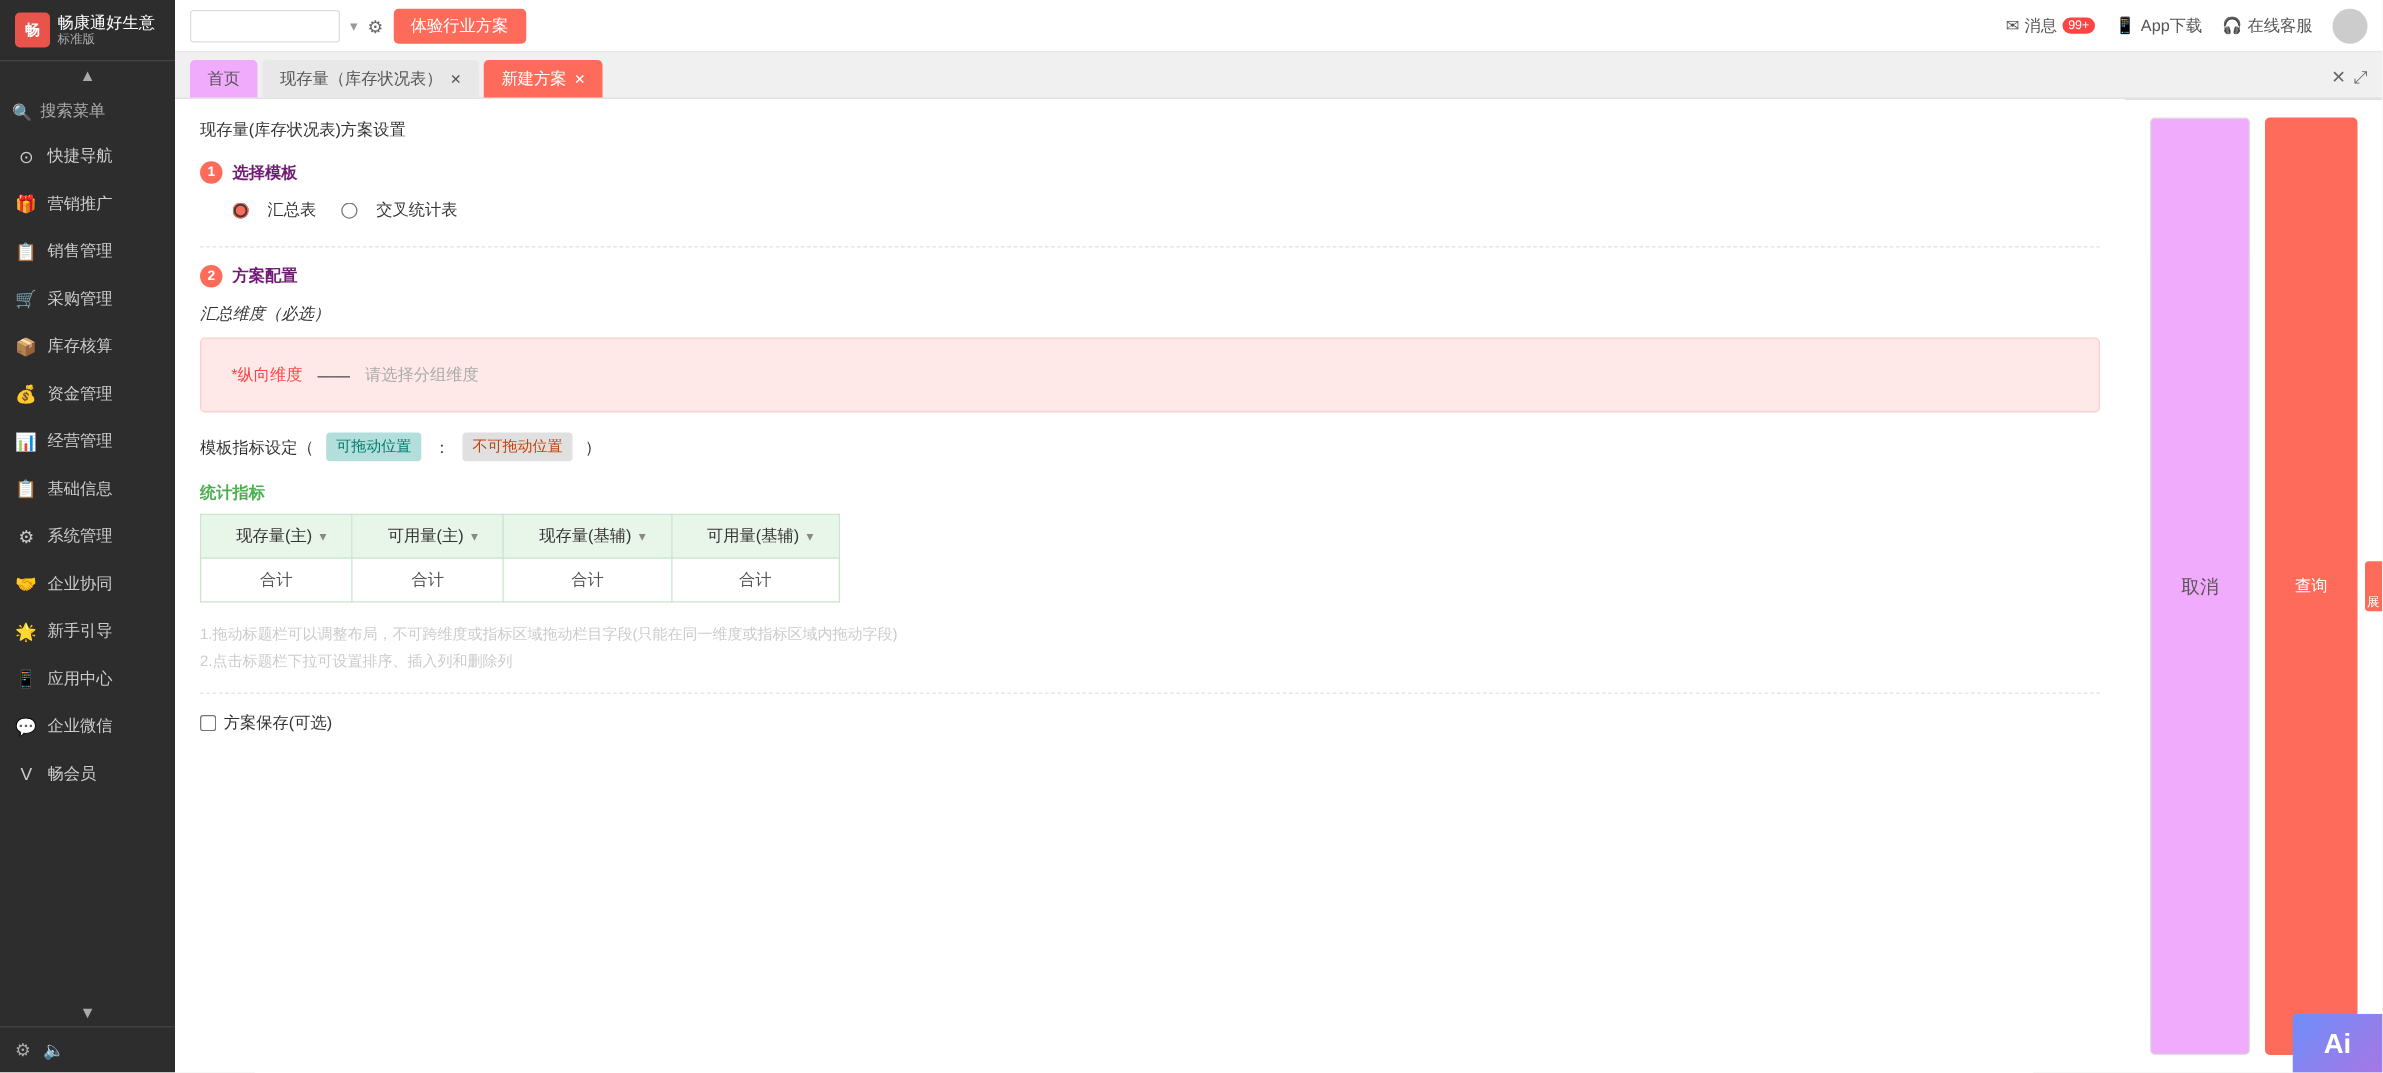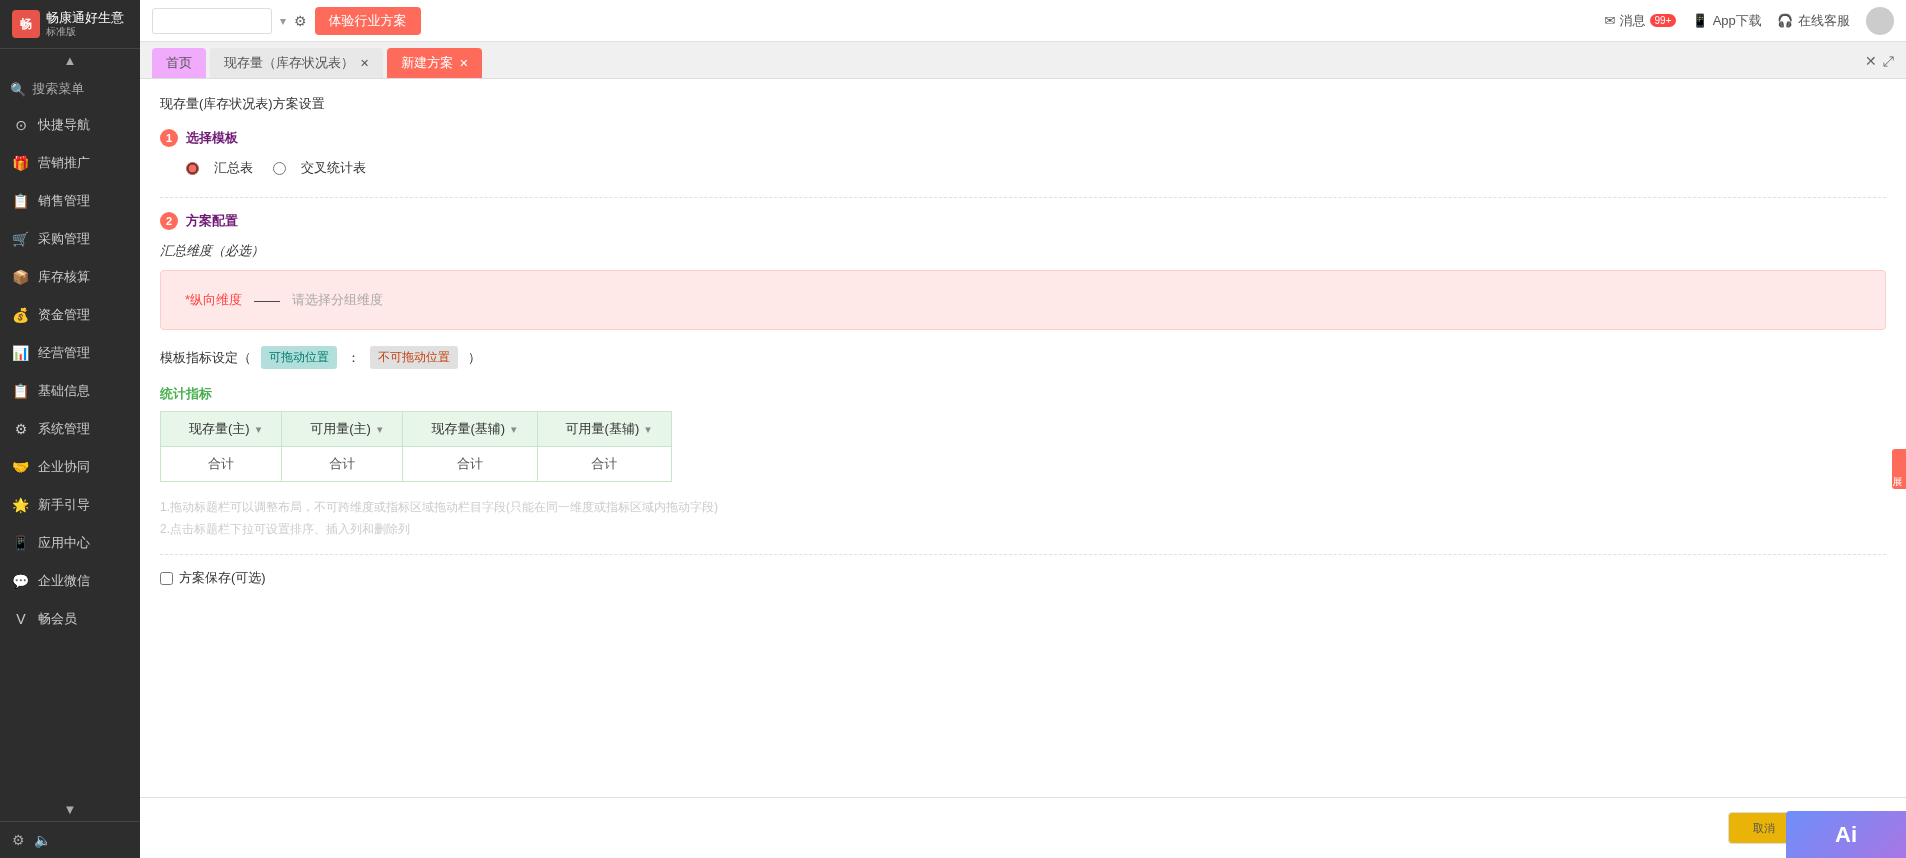--- a/index.html
+++ b/index.html
@@ -193,35 +193,35 @@
     
     .bottombar {
       background: #fff;
       border-top: 1px solid #e0e0e0;
       padding: 14px 20px;
       display: flex; justify-content: flex-end; gap: 12px;
       flex-shrink: 0;
     }
     .btn-cancel {
       padding: 7px 24px;
-      border: 1px solid #ddd; background: #eab308;
-      border-radius: 4px; cursor: pointer; font-size: 11px; color: #555;
+      border: 1px solid #ddd; background: #f0abfc;
+      border-radius: 4px; cursor: pointer; font-size: 15px; color: #555;
     }
     .btn-query {
       padding: 7px 24px;
       border: none; background: #ff6b5b;
       border-radius: 4px; cursor: pointer; font-size: 13px; color: #fff;
     }
     .win-btn { cursor: pointer; font-size: 14px; color: #666; }
 
     
     .ai-assistant {
       position: fixed;
       bottom: 0; right: 0;
-      width: 120px; height: 47px;
+      width: 72px; height: 47px;
       background: linear-gradient(135deg, #6e8efb, #a777e3);
       display: flex; align-items: center; justify-content: center;
       color: #fff; font-size: 22px; font-weight: bold;
       border-radius: 4px 0 0 0;
       cursor: pointer;
     }
 
     .right-edge-btn {
       position: absolute;
       right: 0;
@@ -365,21 +365,21 @@
     <div class="tab active">
       <span>新建方案</span>
       <span class="tab-close">✕</span>
     </div>
     <div style="margin-left:auto; display:flex; gap:6px; padding-bottom:4px;">
       <span class="win-btn">✕</span>
       <span class="win-btn">⤢</span>
     </div>
   </div>
 
-  <div style="flex:1; display:flex; flex-direction:column; overflow:hidden; position:relative;">
+  <div style="flex:1; display:flex; overflow:hidden; position:relative;">
     <div class="content">
 
       <div class="page-title">现存量(库存状况表)方案设置</div>
 
       <div class="section-header">
         <div class="section-num">1</div>
         <div class="section-title">选择模板</div>
       </div>
       <div class="template-options">
         <label class="radio-label">

